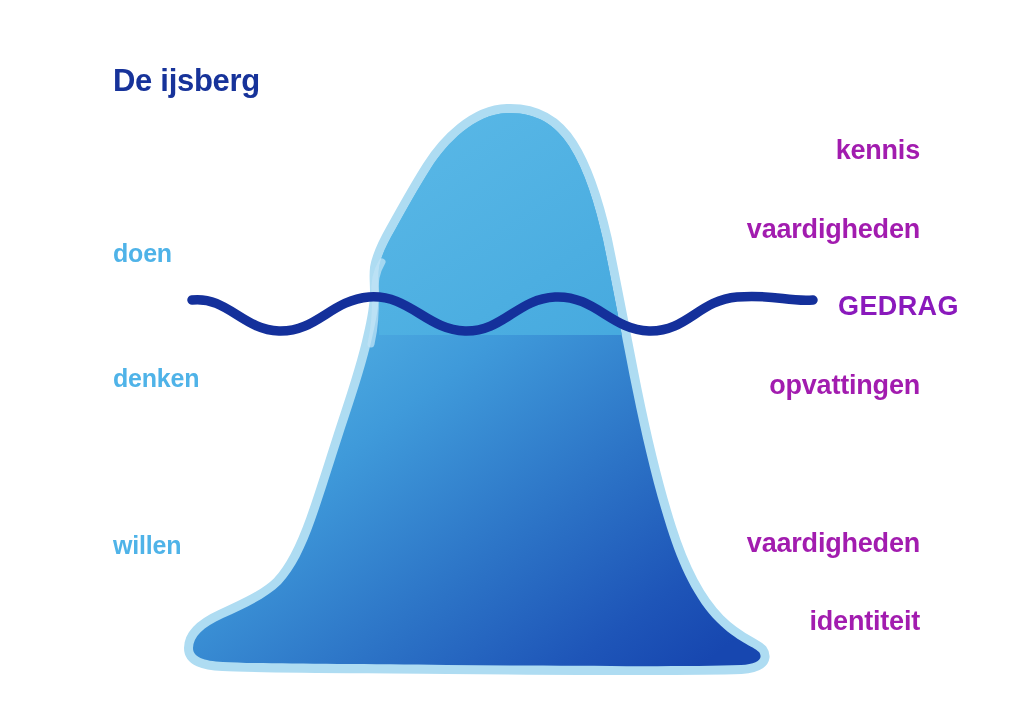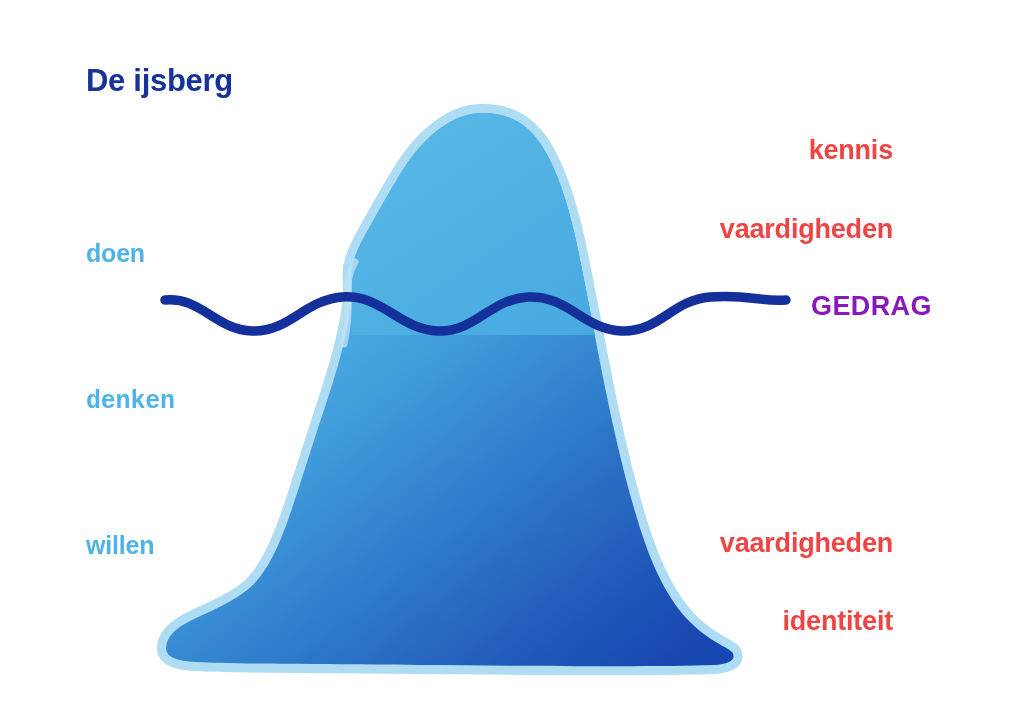--- a/index.html
+++ b/index.html
@@ -10,20 +10,21 @@
   }
   body {
     font-family: "Liberation Sans", sans-serif;
   }
   #stage {
     position: relative;
     width: 976px;
     height: 723px;
     background: #ffffff;
     overflow: hidden;
+    margin-left: 27px;
   }
 
   
   #page-title {
     position: absolute;
     left: 86px;
     top: 63px;
     font-size: 31px;
     font-weight: bold;
     letter-spacing: -0.3px;
@@ -50,21 +51,21 @@
 
   .label-left {
     text-align: left;
     font-size: 25px;
     color: #4FB3E8;
   }
 
   .label-right {
     text-align: right;
     font-size: 27px;
-    color: #ef4444;
+    color: #a21caf;
     transform: translateY(-50%);
   }
   .label-right > span { display: inline-block; }
 
   .label-behaviour {
     text-align: left;
     font-size: 27px;
     color: #8A19BC;
     letter-spacing: 0.4px;
     transform: translateY(-50%);
@@ -160,34 +161,37 @@
              C 290,332 304,300 342,297
              C 382,294 400,330 438,331
              C 476,332 490,299 528,297
              C 568,295 584,330 622,331
              C 660,332 672,300 710,297
              C 748,294 760,302 786,300" fill="none" stroke="#14309B" stroke-width="9.5" stroke-linecap="round"></path>
   </svg>
 
   <div class="label label-left" style="left:86px; top:239px;">doen</div>
 
-  <div class="label label-left" style="left:86px; top:387px;font-family:Liberation Mono, monospace;">denken</div>
+  <div class="label label-left" style="left:86px; top:364px;">denken</div>
 
   <div class="label label-left" style="left:86px; top:531px;">willen</div>
 
   <div class="label label-right" style="right:83px; top:150px;">
     <span>kennis</span>
   </div>
 
   <div class="label label-behaviour" style="left:811px; top:306px;">GEDRAG</div>
 
   <div class="label label-right" style="right:83px; top:229px;">
     <span>vaardigheden</span>
   </div>
 
+  <div class="label label-right" style="right:83px; top:385px;">
+    <span>opvattingen</span>
+  </div>
 
 
   <div class="label label-right" style="right:83px; top:543px;">
     <span>vaardigheden</span>
   </div>
 
   <div class="label label-right" style="right:83px; top:621px;">
     <span>identiteit</span>
   </div>
 

